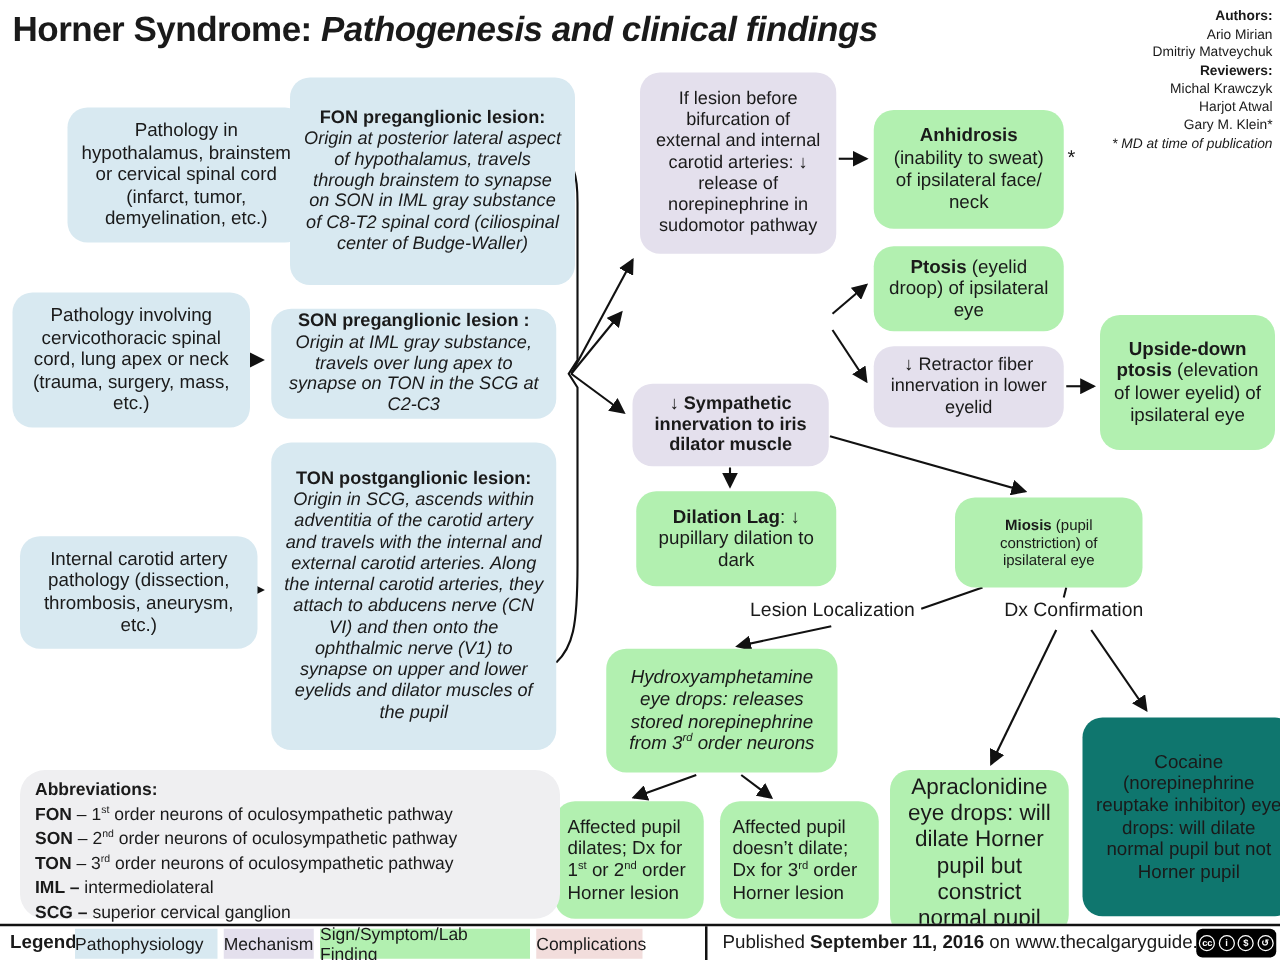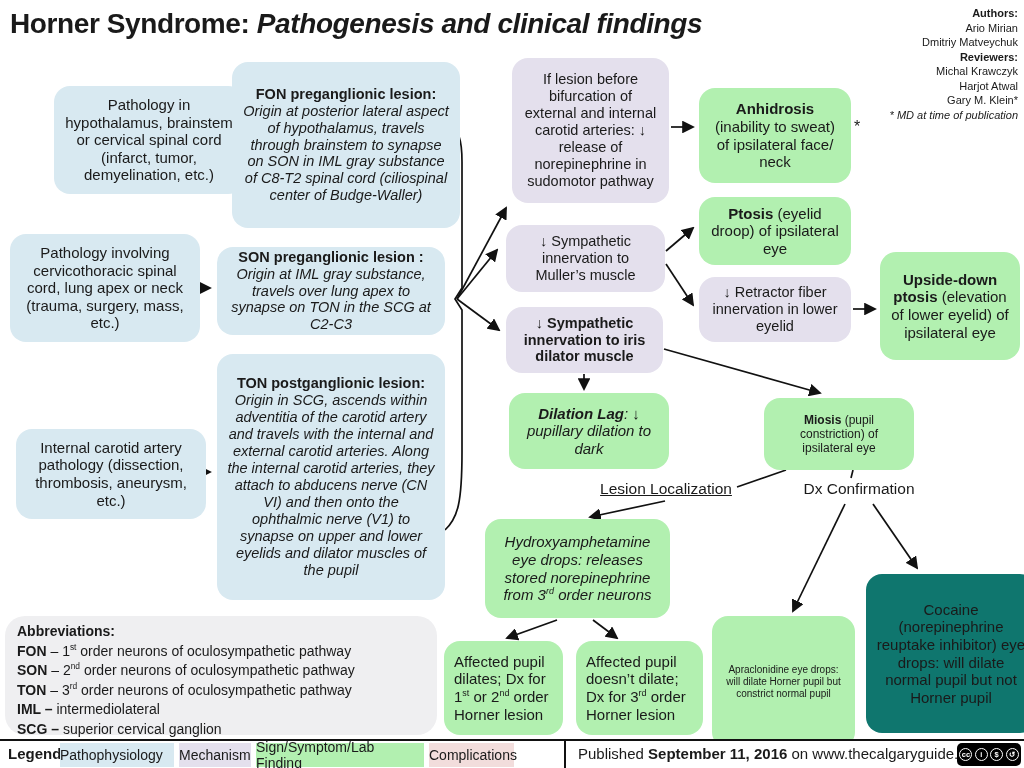--- a/index.html
+++ b/index.html
@@ -10,21 +10,21 @@
   .box{position:absolute;border-radius:16px;display:flex;align-items:center;justify-content:center;
        text-align:center;padding:0 10px;box-sizing:border-box;font-size:14.5px;line-height:1.17;}
   .box-text{white-space:pre-line;width:100%;}
   .align-left{text-align:left;}
   .rt-b{font-weight:700;}
   .rt-i{font-style:italic;}
   .rt-bi{font-weight:700;font-style:italic;}
   .rt-sup{vertical-align:super;font-size:0.6em;line-height:0;}
   .flow-label{position:absolute;font-size:15.5px;text-align:center;white-space:nowrap;}
   .asterisk{position:absolute;font-size:16px;}
-  .abbrev{position:absolute;left:5px;top:616px;width:432px;height:119px;border-radius:20px;
+  .abbrev{position:absolute;left:16px;top:616px;width:432px;height:119px;border-radius:20px;
           padding:6px 12px;box-sizing:border-box;font-size:14px;line-height:1.4;}
   .abbrev-line{white-space:pre-line;}
   svg.arrows{position:absolute;left:0;top:0;pointer-events:none;}
   .legend-bar{position:absolute;left:0;top:739px;width:1024px;height:29px;border-top:2px solid #111;background:#fff;box-sizing:border-box;}
   .legend-label{position:absolute;left:8px;top:4px;font-weight:700;font-size:15px;}
   .chip{position:absolute;top:2px;height:24px;display:flex;align-items:center;justify-content:flex-start;font-size:14px;}
   .divider{position:absolute;left:564px;top:0;width:2px;height:27px;background:#111;}
   .published{position:absolute;left:578px;top:4px;font-size:15px;white-space:nowrap;}
   .cc-badge{position:absolute;right:3px;top:2px;width:64px;height:23px;background:#000;border-radius:5px;
             display:flex;align-items:center;justify-content:space-evenly;}
@@ -95,60 +95,57 @@
 </span><span class="rt-i">Origin at IML gray substance, travels over lung apex to synapse on TON in the SCG at C2-C3</span></div>
   </div>
   <div class="box" style="left: 217px; top: 354px; width: 228px; height: 246px; background-color: rgb(216, 233, 241);">
     <div class="box-text"><span class="rt-b">TON postganglionic lesion:</span><span>
 </span><span class="rt-i">Origin in SCG, ascends within adventitia of the carotid artery and travels with the internal and external carotid arteries. Along the internal carotid arteries, they attach to abducens nerve (CN VI) and then onto the ophthalmic nerve (V1) to synapse on upper and lower eyelids and dilator muscles of the pupil</span></div>
   </div>
 
   <div class="box" style="left: 512px; top: 58px; width: 157px; height: 145px; background-color: rgb(228, 224, 237);">
     <div class="box-text">If lesion before bifurcation of external and internal carotid arteries: ↓ release of norepinephrine in sudomotor pathway</div>
   </div>
-  <div class="box" style="left: 506px; top: 225px; width: 159px; height: 67px; background-color: rgb(228, 224, 237);">
-    <div class="box-text">↓ Sympathetic innervation to Muller’s muscle</div>
-  </div>
   <div class="box" style="left: 506px; top: 307px; width: 157px; height: 66px; background-color: rgb(228, 224, 237); font-weight: bold;">
     <div class="box-text">↓ Sympathetic innervation to iris dilator muscle</div>
   </div>
-  <div class="box" style="left: 509px; top: 393px; width: 160px; height: 76px; font-size: 15px; background-color: rgb(178, 240, 176); font-style: italic;">
+  <div class="box" style="left: 509px; top: 393px; width: 160px; height: 76px; font-size: 15px; background-color: rgb(178, 240, 176);">
     <div class="box-text"><span class="rt-b">Dilation Lag</span><span>: ↓ pupillary dilation to dark</span></div>
   </div>
 
   <div class="box" style="left: 699px; top: 88px; width: 152px; height: 95px; font-size: 15px; background-color: rgb(178, 240, 176);">
     <div class="box-text"><span class="rt-b">Anhidrosis</span><span> (inability to sweat) of ipsilateral face/ neck</span></div>
   </div>
   <div class="asterisk" style="left:854px;top:118px;">*</div>
   <div class="box" style="left: 699px; top: 277px; width: 152px; height: 65px; background-color: rgb(228, 224, 237);">
     <div class="box-text">↓ Retractor fiber innervation in lower eyelid</div>
   </div>
   <div class="box" style="left: 699px; top: 197px; width: 152px; height: 68px; font-size: 15px; background-color: rgb(178, 240, 176);">
     <div class="box-text"><span class="rt-b">Ptosis</span><span> (eyelid droop) of ipsilateral eye</span></div>
   </div>
   <div class="box" style="left: 880px; top: 252px; width: 140px; height: 108px; font-size: 15px; background-color: rgb(178, 240, 176);">
     <div class="box-text"><span class="rt-b">Upside-down ptosis</span><span> (elevation of lower eyelid) of ipsilateral eye</span></div>
   </div>
   <div class="box" style="left: 764px; top: 398px; width: 150px; height: 72px; font-size: 12px; background-color: rgb(178, 240, 176);">
     <div class="box-text"><span class="rt-b">Miosis</span><span> (pupil constriction) of ipsilateral eye</span></div>
   </div>
 
-  <div class="flow-label" style="left:596px;top:480px;width:140px;text-decoration:underline;">Lesion Localization</div>
+  <div class="flow-label" style="left:596px;top:480px;width:140px;">Lesion Localization</div>
   <div class="flow-label" style="left:798px;top:480px;width:122px;">Dx Confirmation</div>
 
   <div class="box" style="left: 485px; top: 519px; width: 185px; height: 99px; font-size: 15px; background-color: rgb(178, 240, 176); font-style: italic;">
     <div class="box-text"><span>Hydroxyamphetamine eye drops: releases stored norepinephrine from 3</span><span class="rt-sup">rd</span><span> order neurons</span></div>
   </div>
   <div class="box align-left" style="left: 444px; top: 641px; width: 119px; height: 94px; font-size: 15px; background-color: rgb(178, 240, 176);">
     <div class="box-text"><span>Affected pupil dilates; Dx for 1</span><span class="rt-sup">st</span><span> or 2</span><span class="rt-sup">nd</span><span> order Horner lesion</span></div>
   </div>
   <div class="box align-left" style="left: 576px; top: 641px; width: 127px; height: 94px; font-size: 15px; background-color: rgb(178, 240, 176);">
     <div class="box-text"><span>Affected pupil doesn’t dilate; Dx for 3</span><span class="rt-sup">rd</span><span> order Horner lesion</span></div>
   </div>
-  <div class="box" style="left: 712px; top: 616px; width: 143px; height: 132px; font-size: 10px; background-color: rgb(178, 240, 176);">
+  <div class="box" style="left: 712px; top: 616px; width: 143px; height: 132px; font-size: 18px; background-color: rgb(178, 240, 176);">
     <div class="box-text">Apraclonidine eye drops: will dilate Horner pupil but constrict normal pupil</div>
   </div>
   <div class="box" style="left: 866px; top: 574px; width: 170px; height: 159px; font-size: 15px; background-color: #0f766e;">
     <div class="box-text">Cocaine (norepinephrine reuptake inhibitor) eye drops: will dilate normal pupil but not Horner pupil</div>
   </div>
 
   <div class="abbrev" style="background-color: rgb(239, 239, 241);">
     <div class="abbrev-line"><span class="rt-b">Abbreviations:</span></div>
     <div class="abbrev-line"><span class="rt-b">FON</span><span> – 1</span><span class="rt-sup">st</span><span> order neurons of oculosympathetic pathway</span></div>
     <div class="abbrev-line"><span class="rt-b">SON</span><span> – 2</span><span class="rt-sup">nd</span><span> order neurons of oculosympathetic pathway</span></div>

